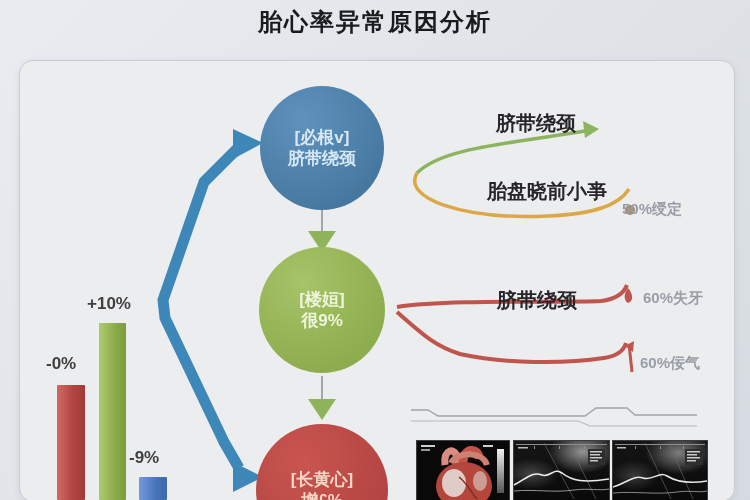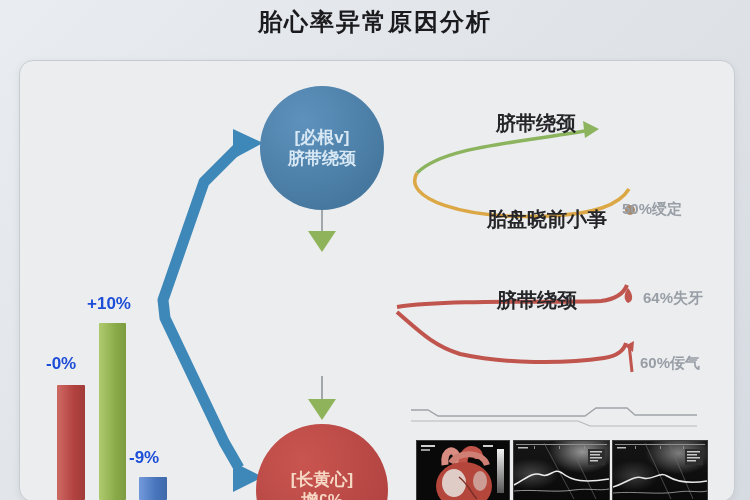--- a/index.html
+++ b/index.html
@@ -32,21 +32,21 @@
   .node .l1,.node .l2{font-size:17px;}
   .branch-label{position:absolute;font-size:20px;font-weight:bold;color:#26262a;white-space:nowrap;}
   .branch-value{position:absolute;font-size:15px;font-weight:bold;color:#989ea6;white-space:nowrap;}
   .bar{position:absolute;border-radius:1px;}
   .bar-red{left:57px;top:385px;width:28px;height:115px;
     background:linear-gradient(90deg,#cb6560 8%,#b2423f 60%,#a03c39);}
   .bar-green{left:99px;top:323px;width:27px;height:177px;
     background:linear-gradient(90deg,#abc76b 8%,#8bab49 60%,#7d9c40);}
   .bar-blue{left:139px;top:477px;width:28px;height:23px;
     background:linear-gradient(90deg,#6e95d8 8%,#4775bb 60%,#3f69a9);}
-  .bar-label{position:absolute;font-size:17px;font-weight:bold;color:#1d4ed8;white-space:nowrap;}
+  .bar-label{position:absolute;font-size:17px;font-weight:bold;color:#404040;white-space:nowrap;}
   .bar-label-1{left:46px;top:354px;}
   .bar-label-2{left:87px;top:294px;}
   .bar-label-3{left:129px;top:448px;}
   .med{position:absolute;top:440px;height:60px;background:#0a0a0a;border:1px solid #3c3c3c;overflow:hidden;}
   .med-1{left:416px;width:92px;}
   .med-2{left:513px;width:95px;
     background:
       radial-gradient(55% 55% at 72% 18%, rgba(255,255,255,.55), rgba(255,255,255,0) 65%),
       radial-gradient(45% 40% at 18% 55%, rgba(255,255,255,.22), rgba(255,255,255,0) 65%),
       linear-gradient(#161616,#090909);}
@@ -89,30 +89,34 @@
     <polygon points="625,346 634,341 633,352" fill="#c0554e"></polygon>
 
     <path d="M411 410 H428 L438 416 H585 L596 408 H627 L635 415 H697" fill="none" stroke="#9fa4a9" stroke-width="1.4"></path>
     <path d="M411 421 H578 L590 426 H697" fill="none" stroke="#b4b8bc" stroke-width="1.2"></path>
   </svg>
 
   <div class="node node-blue">
     <span class="l1">[必根v]</span>
     <span class="l2">脐带绕颈</span>
   </div>
+  <div class="node node-green">
+    <span class="l1">[楼姮]</span>
+    <span class="l2">很9%</span>
+  </div>
   <div class="node node-red">
     <span class="l1">[长黄心]</span>
     <span class="l2">增£%</span>
   </div>
 
   <span class="branch-label" style="left:496px;top:110px;">脐带绕颈</span>
-  <span class="branch-label" style="left:487px;top:206px;">胎盘晓前小亊</span>
+  <span class="branch-label" style="left:487px;top:178px;">胎盘晓前小亊</span>
   <span class="branch-value" style="left:622px;top:200px;">50%绶定</span>
   <span class="branch-label" style="left:497px;top:287px;">脐带绕颈</span>
-  <span class="branch-value" style="left:643px;top:289px;">64%失牙</span>
+  <span class="branch-value" style="left:643px;top:289px;">60%失牙</span>
   <span class="branch-value" style="left:640px;top:354px;text-align:right;">60%佞气</span>
 
   <div>
     <span class="bar-label bar-label-1">-0%</span>
     <span class="bar-label bar-label-2">+10%</span>
     <span class="bar-label bar-label-3">-9%</span>
     <div class="bar bar-red"></div>
     <div class="bar bar-green"></div>
     <div class="bar bar-blue"></div>
   </div>

